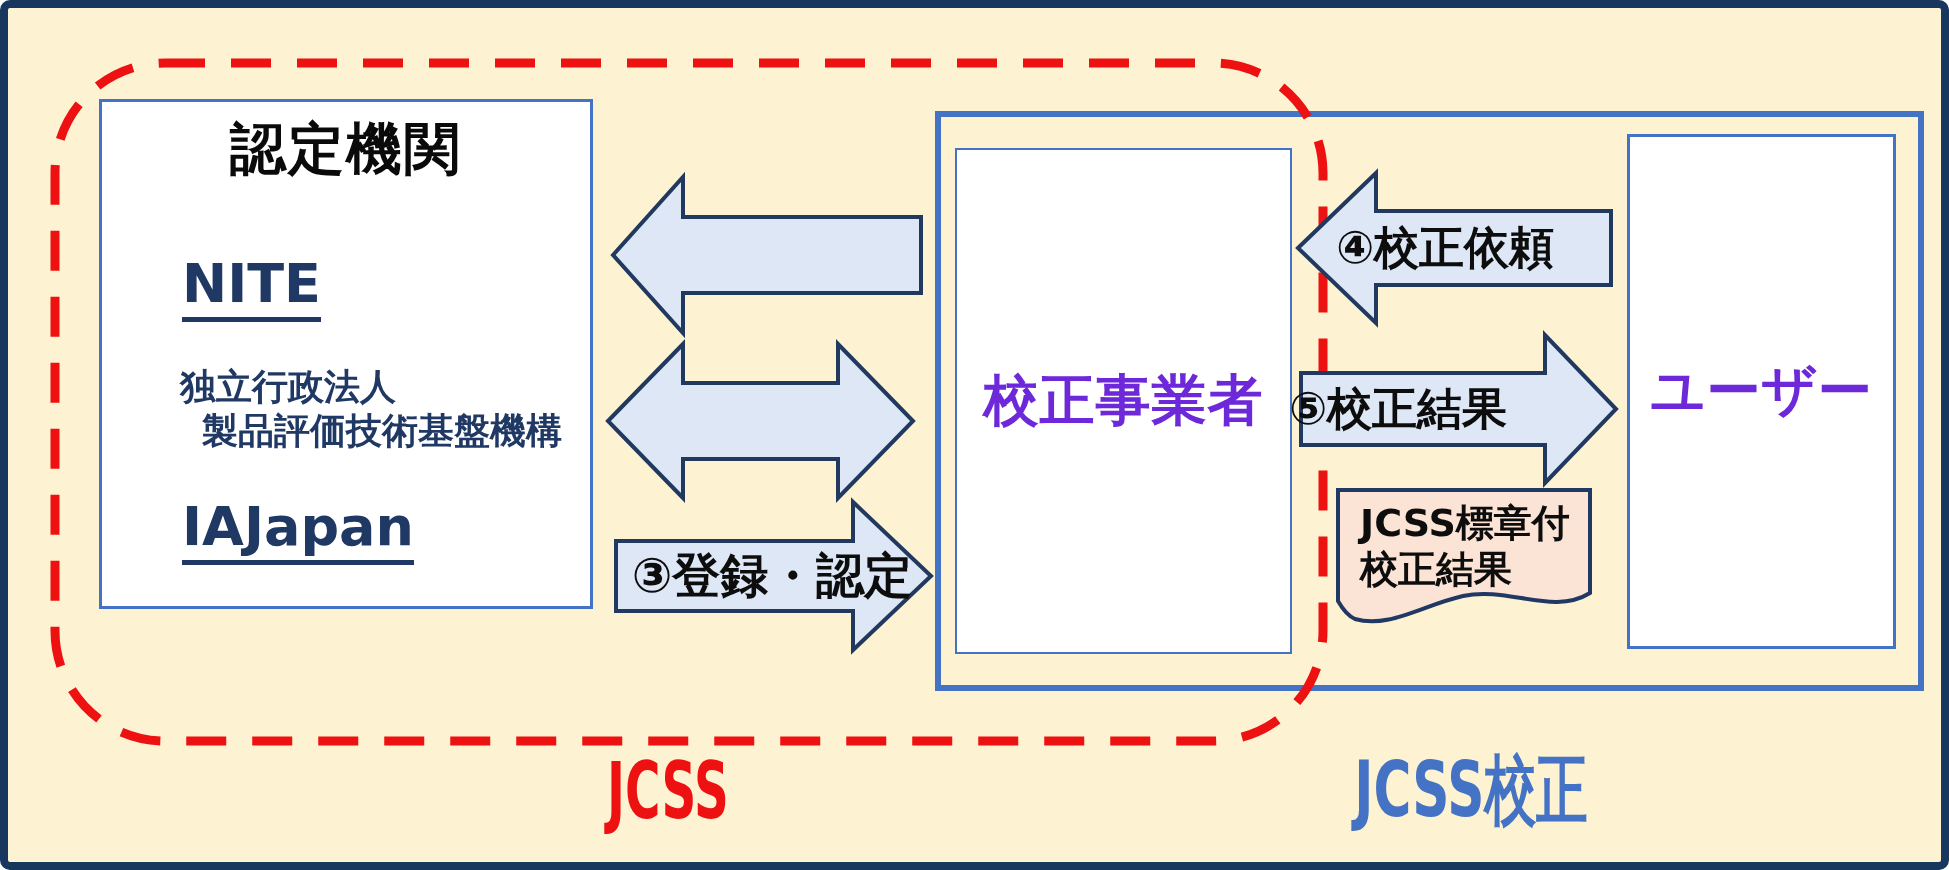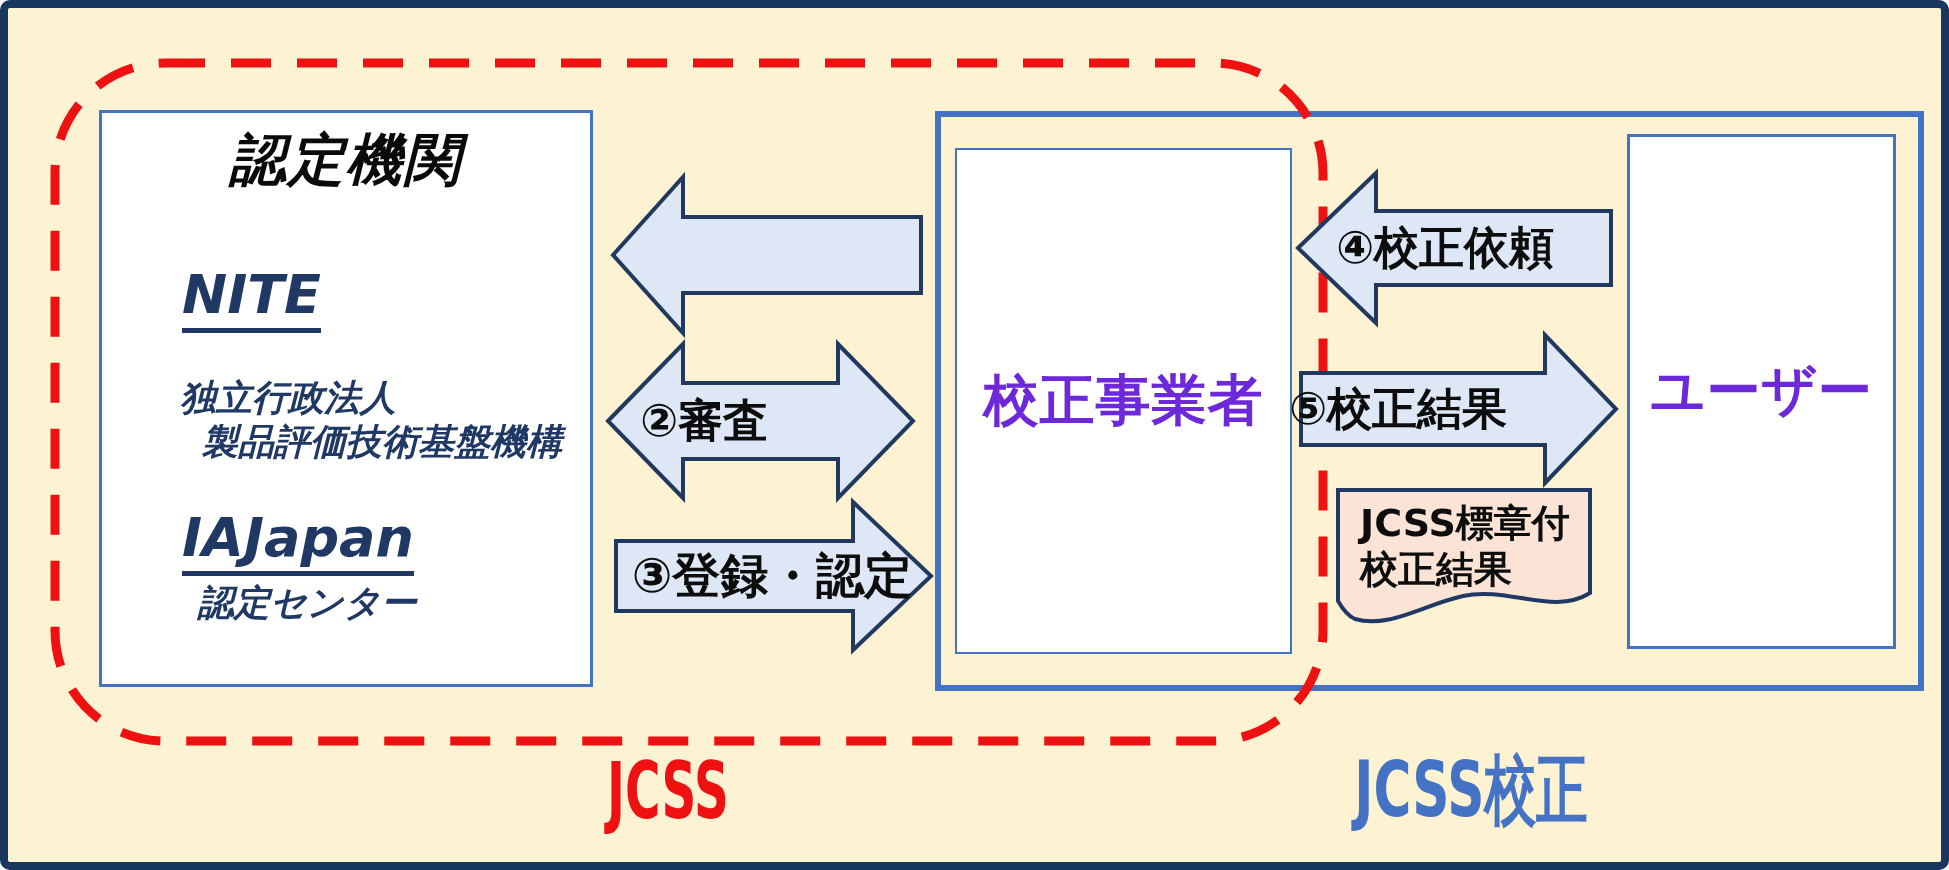--- a/index.html
+++ b/index.html
@@ -23,21 +23,21 @@
     border:6px solid #4472c4;
     background:transparent;
   }
 
   
   .white-box{
     box-sizing:border-box;
     background:#ffffff;
     border:3px solid #4472c4;
   }
-  .acc-box{left:91px;top:102px;width:494px;height:577px;font-style:italic;}
+  .acc-box{left:91px;top:91px;width:494px;height:510px;}
   .cal-box{left:947px;top:140px;width:337px;height:506px;border-width:2px;
            display:flex;align-items:center;justify-content:center;}
   .user-box{left:1619px;top:126px;width:269px;height:515px;
            display:flex;align-items:center;justify-content:center;}
 
   .acc-title{left:0;top:10px;width:100%;text-align:center;
     font-size:56px;font-weight:bold;color:#0a0a0a;letter-spacing:2px;}
   .navy{color:#1f3864;}
   .org-name{font-size:54px;font-weight:bold;
     border-bottom:5px solid #1f3864;padding-bottom:6px;line-height:1.0;}
@@ -84,21 +84,20 @@
   </svg>
 
   <div class="abs white-box acc-box">
     <div class="abs acc-title">認定機関</div>
     <div class="abs navy org-name nite-name">NITE</div>
     <div class="abs navy org-desc nite-desc">
       <div>独立行政法人</div>
       <div class="indent">製品評価技術基盤機構</div>
     </div>
     <div class="abs navy org-name iaj-name">IAJapan</div>
-    <div class="abs navy org-desc iaj-desc">認定センター</div>
   </div>
 
   <div class="abs white-box cal-box">
     <span class="entity-label">校正事業者</span>
   </div>
 
   <div class="abs white-box user-box">
     <span class="entity-label user-label">ユーザー</span>
   </div>
 
@@ -107,21 +106,20 @@
     <polygon points="600,413 675,336 675,375 830,375 830,336 905,413 830,490 830,451 675,451 675,490" stroke-width="4" fill="#dde7f5" stroke="#21395f"></polygon>
     <polygon points="608,533 845,533 845,494 923,568 845,642 845,603 608,603" stroke-width="4" fill="#dde7f5" stroke="#21395f"></polygon>
     <polygon points="1290,240 1368,165 1368,203 1603,203 1603,277 1368,277 1368,315" stroke-width="4" fill="#dde7f5" stroke="#21395f"></polygon>
     <polygon points="1293,365 1537,365 1537,327 1608,401 1537,475 1537,437 1293,437" stroke-width="4" fill="#dde7f5" stroke="#21395f"></polygon>
     <path d="M 1330 482 L 1582 482 L 1582 585
              C 1545 608, 1500 578, 1455 588
              C 1415 597, 1380 621, 1347 611
              C 1340 608, 1334 600, 1330 593 Z" stroke-width="4" fill="#fbe3d6" stroke="#203864"></path>
   </svg>
 
-  <div class="abs arrow-label al-2">②審査</div>
   <div class="abs arrow-label al-3">③登録・認定</div>
   <div class="abs arrow-label al-4">④校正依頼</div>
   <div class="abs arrow-label al-5">⑤校正結果</div>
 
   <div class="abs doc-text">
     <div>JCSS標章付</div>
     <div>校正結果</div>
   </div>
 
   <div class="abs region-label jcss-label">JCSS</div>

